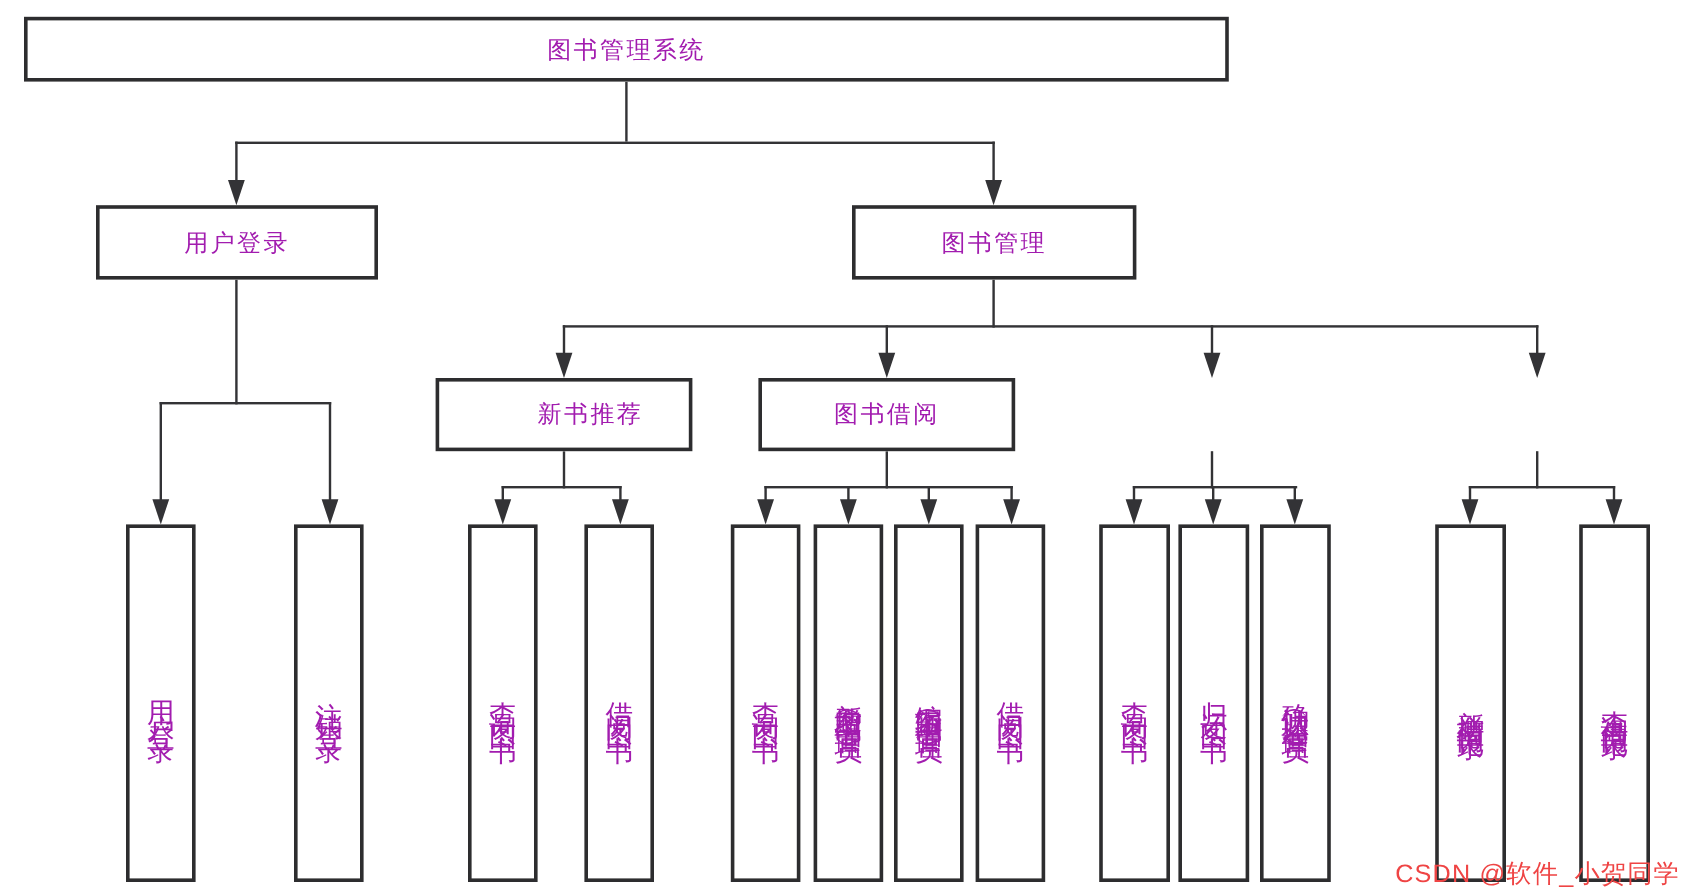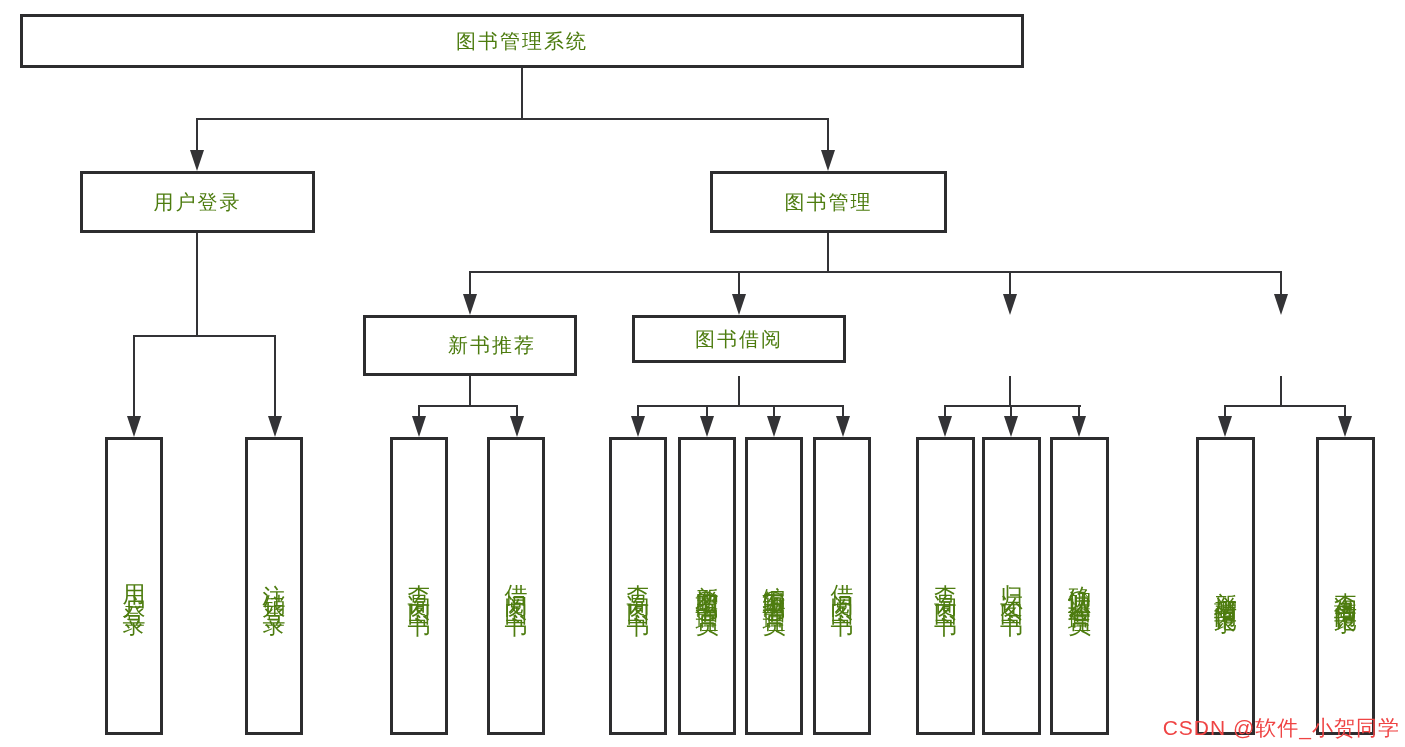--- a/index.html
+++ b/index.html
@@ -11,21 +11,21 @@
     overflow:hidden;
   }
   .box{
     position:absolute;
     box-sizing:border-box;
     border:3px solid #2d2d2f;
     background:#ffffff;
     display:flex;
     align-items:center;
     justify-content:center;
-    color:#4d7c0f;
+    color:#a21caf;
     z-index:2;
   }
   .hbox{font-size:20px;letter-spacing:2px;font-weight:500;}
   .vbox span{
     writing-mode:vertical-rl;
     text-orientation:mixed;
     font-size:23px;
     letter-spacing:10px;
     font-weight:500;
     line-height:1;
@@ -56,21 +56,21 @@
 <div id="canvas">
 
   <div class="box hbox" style="left:20px;top:14px;width:1004px;height:54px;">图书管理系统</div>
 
   <div class="box hbox" style="left:80px;top:171px;width:235px;height:62px;">用户登录</div>
 
   <div class="box hbox" style="left:710px;top:171px;width:237px;height:62px;">图书管理</div>
 
   <div class="box hbox" style="left:363px;top:315px;width:214px;height:61px;padding-left:44px;">新书推荐</div>
 
-  <div class="box hbox" style="left:632px;top:315px;width:214px;height:48px;">图书借阅</div>
+  <div class="box hbox" style="left:632px;top:315px;width:214px;height:61px;">图书借阅</div>
 
 
 
   <div class="box vbox" style="left:105px;top:437px;width:58px;height:298px;">
     <span>用户登录</span>
   </div>
   <div class="box vbox" style="left:245px;top:437px;width:58px;height:298px;">
     <span>注销登录</span>
   </div>
 

